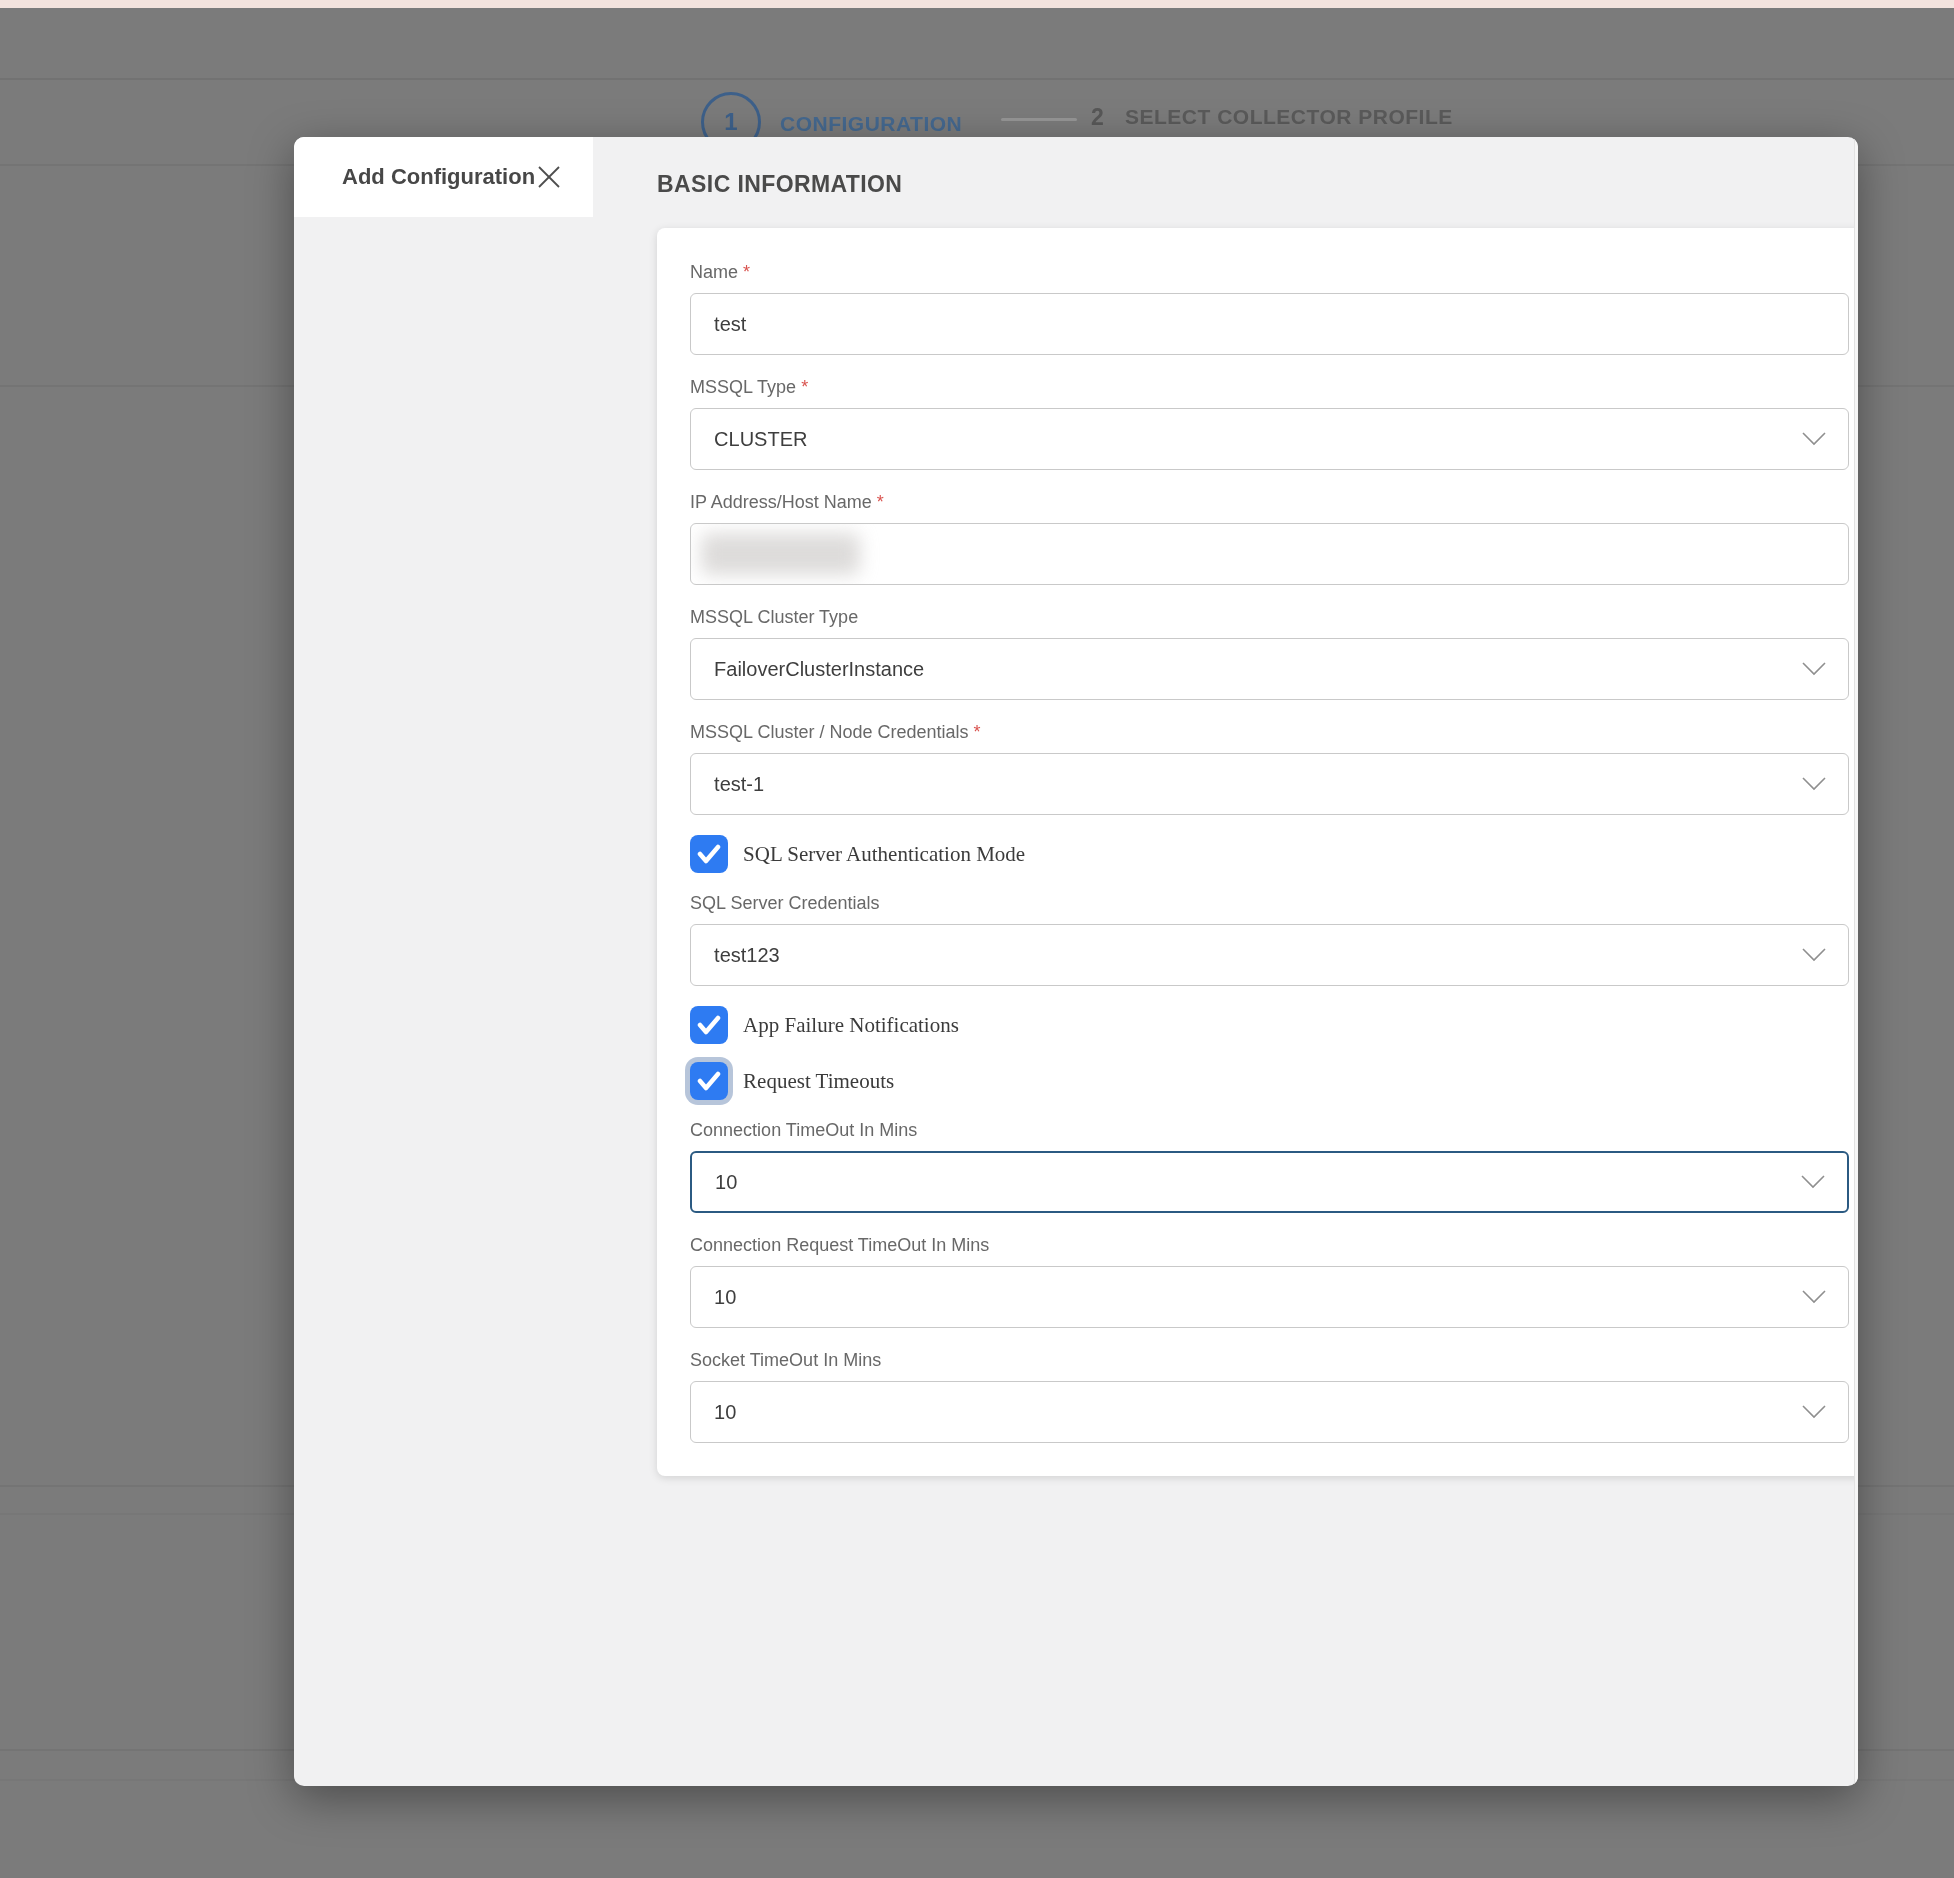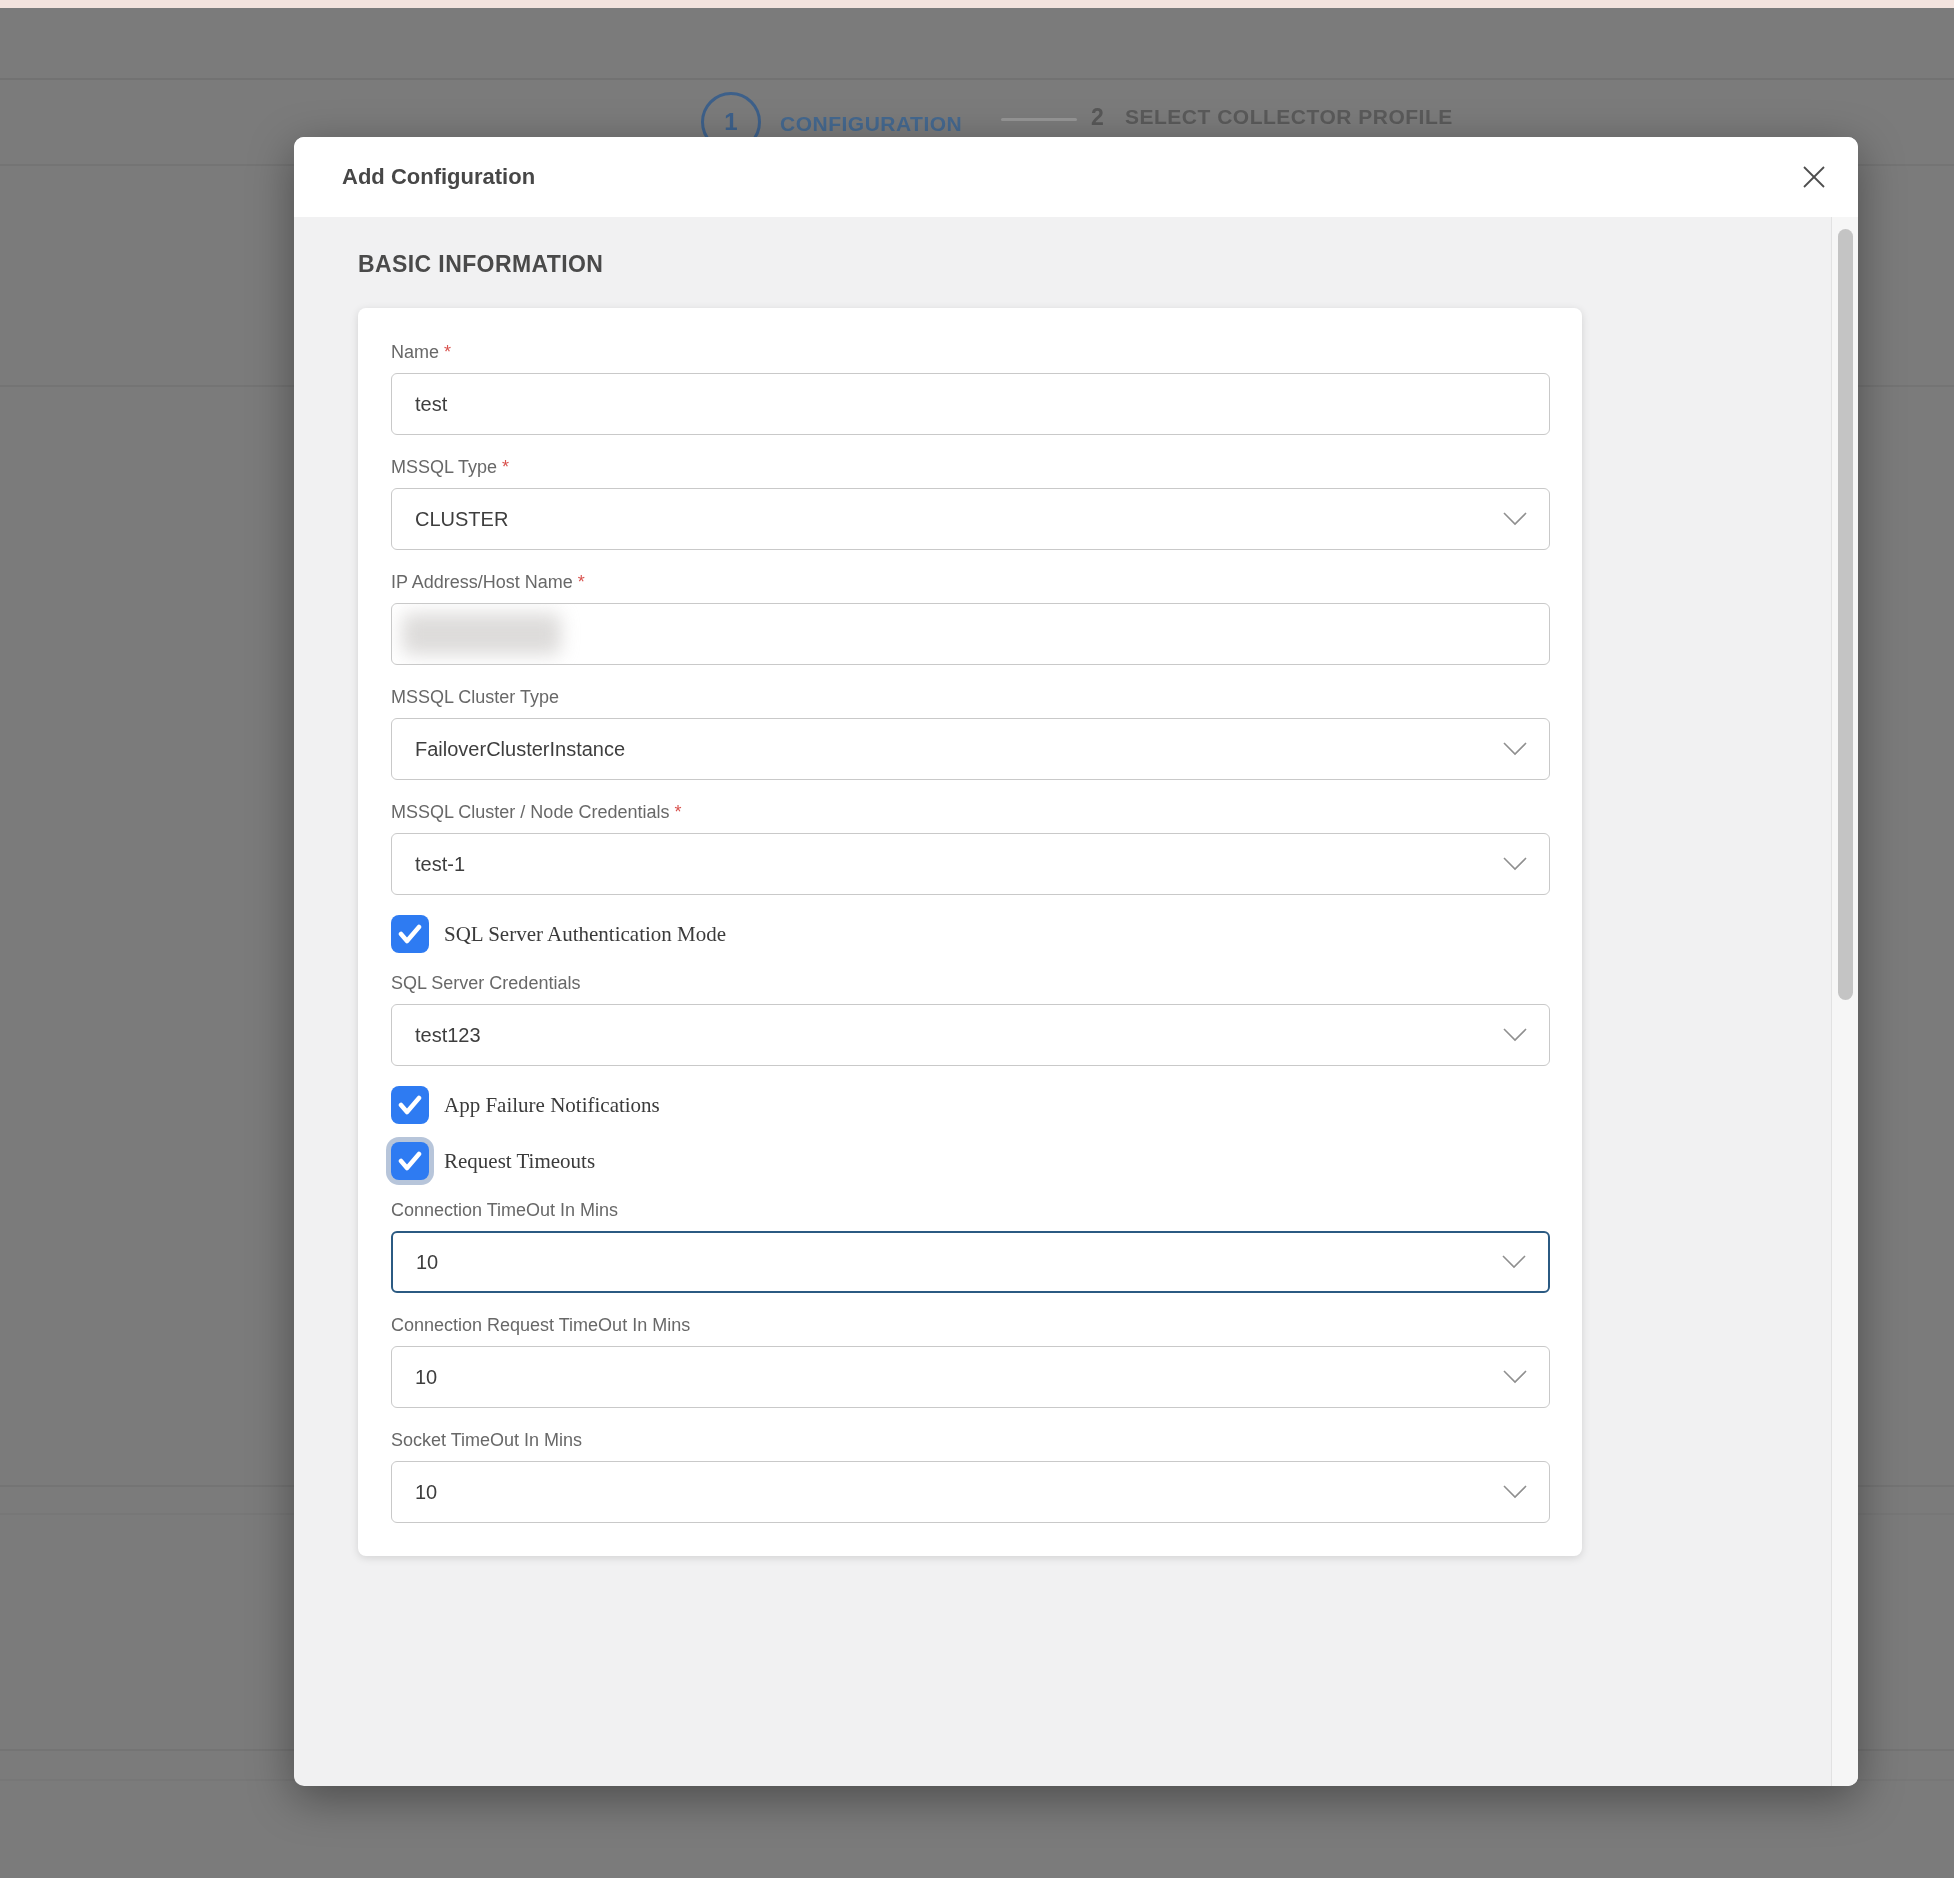--- a/index.html
+++ b/index.html
@@ -38,21 +38,21 @@
   .step2-label {
     position:absolute; left:1125px; top:105px;
     font-size:21px; font-weight:700; letter-spacing:0.5px; color:#5a5a5a;
   }
 
   
   .modal {
     position:absolute; left:294px; top:137px; width:1564px; height:1649px;
     background:#f1f1f2; border-radius:10px; overflow:hidden;
     box-shadow:0 12px 45px rgba(0,0,0,.38);
-    display:flex; flex-direction:column; z-index:10;
+    display:flex; flex-direction:row; z-index:10;
   }
   .modal-header {
     height:80px; background:#ffffff; flex:0 0 auto;
     display:flex; align-items:center; justify-content:space-between;
     padding:0 30px 0 48px;
   }
   .modal-title { font-size:22px; font-weight:700; color:#474747; }
   .close-btn { width:28px; height:28px; cursor:pointer; display:flex; align-items:center; justify-content:center; }
 
   .modal-body { flex:1 1 auto; position:relative; padding:0 0 0 64px; }

